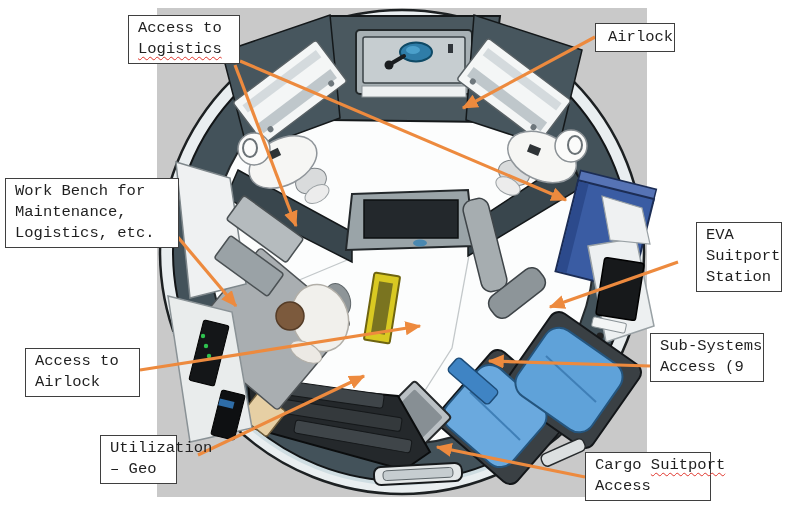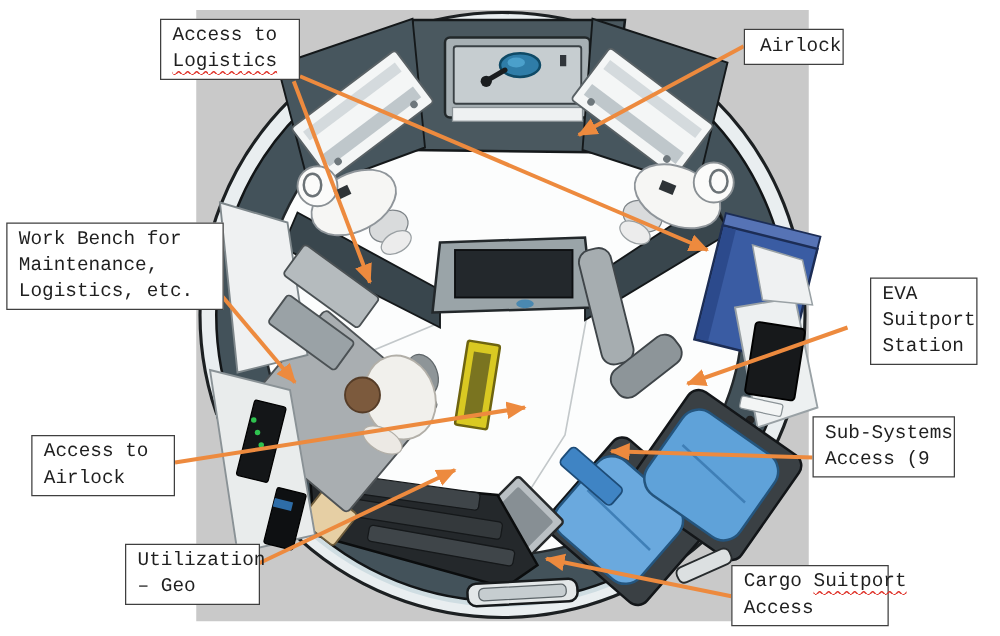--- a/index.html
+++ b/index.html
@@ -24,21 +24,21 @@
     text-decoration-line:underline;text-decoration-style:wavy;
     text-decoration-color:var(--misspelling-red);text-decoration-thickness:1px;
     text-underline-offset:3px;
   }
   .co-suitports{left:128px;top:15px;width:112px;}
   .co-airlock{left:595px;top:23px;width:80px;height:29px;padding-left:12px;line-height:23px;}
   .co-workbench{left:5px;top:178px;width:174px;}
   .co-eva{left:678px;top:222px;width:86px;margin-left:18px;}
   .co-access-airlock{left:25px;top:348px;width:115px;}
   .co-subsystems{left:650px;top:333px;width:114px;}
-  .co-utilization{left:100px;top:435px;width:108px;}
+  .co-utilization{left:100px;top:435px;width:77px;}
   .co-cargo{left:585px;top:452px;width:126px;}
 </style>
 </head>
 <body>
 
 <div class="stage">
 
 <svg width="800" height="509" viewBox="0 0 800 509">
   <defs>
     <marker id="ah" markerWidth="6" markerHeight="5" refX="4.6" refY="2.2" orient="auto">

